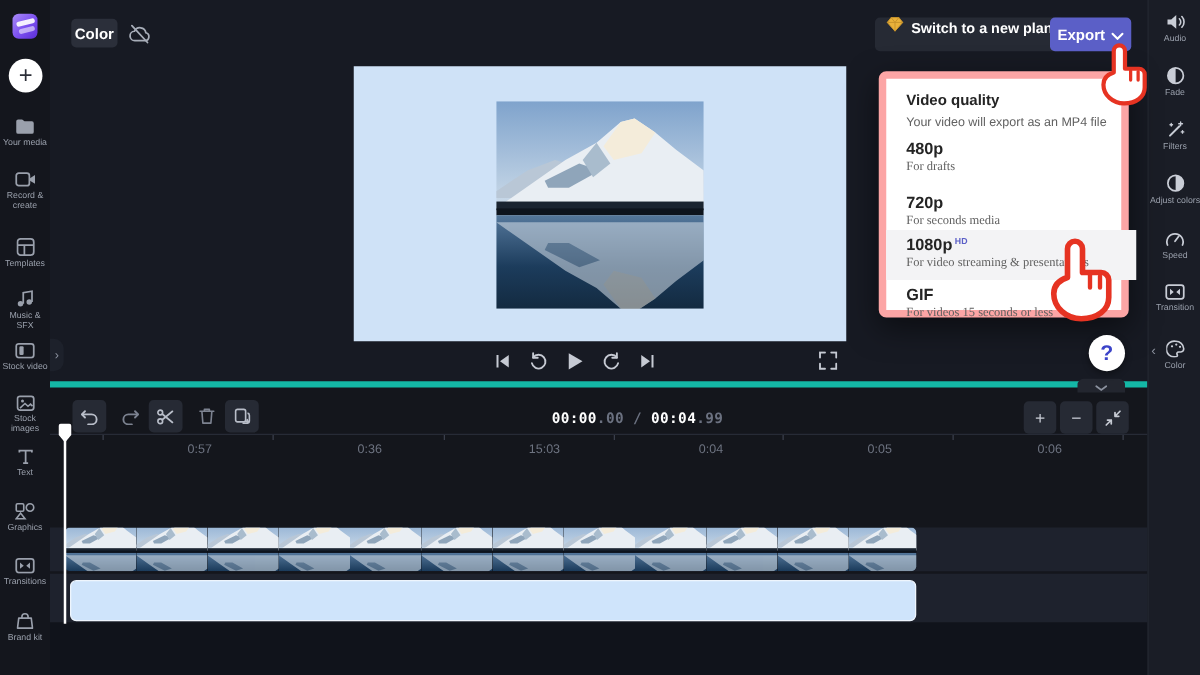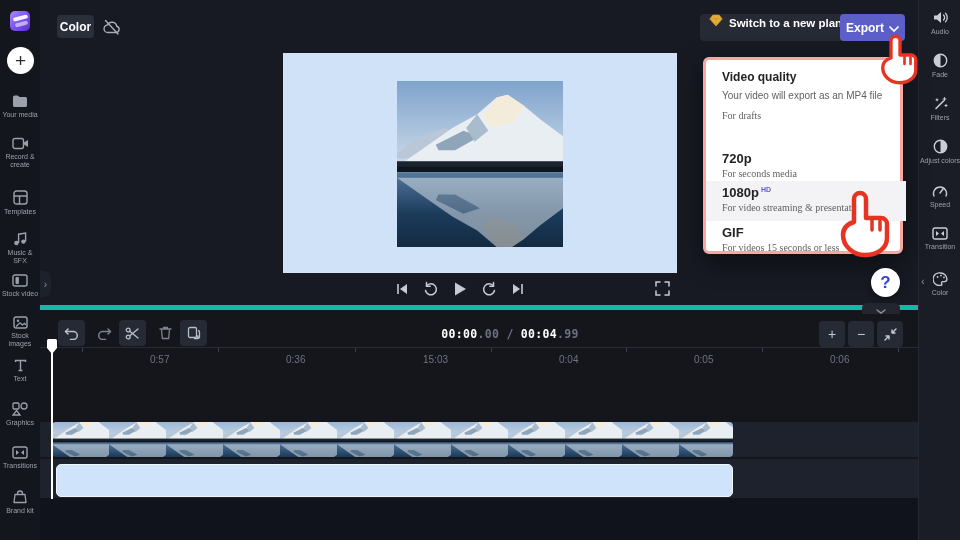--- a/index.html
+++ b/index.html
@@ -80,21 +80,21 @@
   #video-clip { position:absolute; left:12px; top:112px; width:681px; height:35px; border-radius:4px;
     overflow:hidden; display:flex; background:#0c0e13; }
   #video-clip svg { flex:0 0 auto; }
   #overlay-clip { position:absolute; left:16px; top:154px; width:677px; height:33px;
     background:#cfe4fb; border:1px solid #eef5fd; border-radius:5px; }
   #playhead-stem { left:51px; top:341px; width:2px; height:158px; background:#fff; z-index:20; }
   #playhead-head { left:46px; top:338px; z-index:21; }
 
   
   #export-menu { left:703px; top:57px; width:200px; height:197px; background:#fff; border-radius:6px;
-    box-shadow:0 8px 24px rgba(0,0,0,.5); z-index:38; border:3px solid #fca5a5; }
+    box-shadow:0 8px 24px rgba(0,0,0,.5); z-index:38; border:6px solid #fca5a5; }
   #menu-title { position:absolute; left:16px; top:10px; font-size:12px; font-weight:700; color:#242424; }
   #menu-sub { position:absolute; left:16px; top:30px; font-size:10px; color:#616161; }
   .opt { position:absolute; left:0; width:200px; padding:4px 0 0 16px; }
   .opt-label { font-size:13px; font-weight:700; color:#242424; }
   .opt-desc { font-size:10px; color:#616161; margin-top:2px;font-family:Liberation Serif, serif; }
   .hd-badge { font-size:7px; font-weight:700; color:#5b5fc7; vertical-align:super; margin-left:2px; }
   #opt-480 { top:44px; height:40px; } #opt-720 { top:87px; height:34px; }
   #opt-1080 { top:121px; height:40px; background:#f3f3f5; }
   #opt-gif { top:161px; height:36px; }
 
@@ -453,20 +453,21 @@
   <div id="playhead-head" class="abs">
     <svg width="12" height="17" viewBox="0 0 12 17">
         <path d="M2.5 1h7A1.5 1.5 0 0 1 11 2.5V10l-5 6-5-6V2.5A1.5 1.5 0 0 1 2.5 1Z" fill="#fff"></path>
       </svg>
   </div>
 
   <div id="export-menu" class="abs">
     <div id="menu-title">Video quality</div>
     <div id="menu-sub">Your video will export as an MP4 file</div>
     <div class="opt" id="opt-480">
+      <div class="opt-label">480p</div>
       <div class="opt-desc">For drafts</div>
     </div>
     <div class="opt" id="opt-720">
       <div class="opt-label">720p</div>
       <div class="opt-desc">For seconds media</div>
     </div>
     <div class="opt" id="opt-1080">
       <div class="opt-label"><span>1080p</span><span class="hd-badge">HD</span></div>
       <div class="opt-desc">For video streaming &amp; presentations</div>
     </div>

